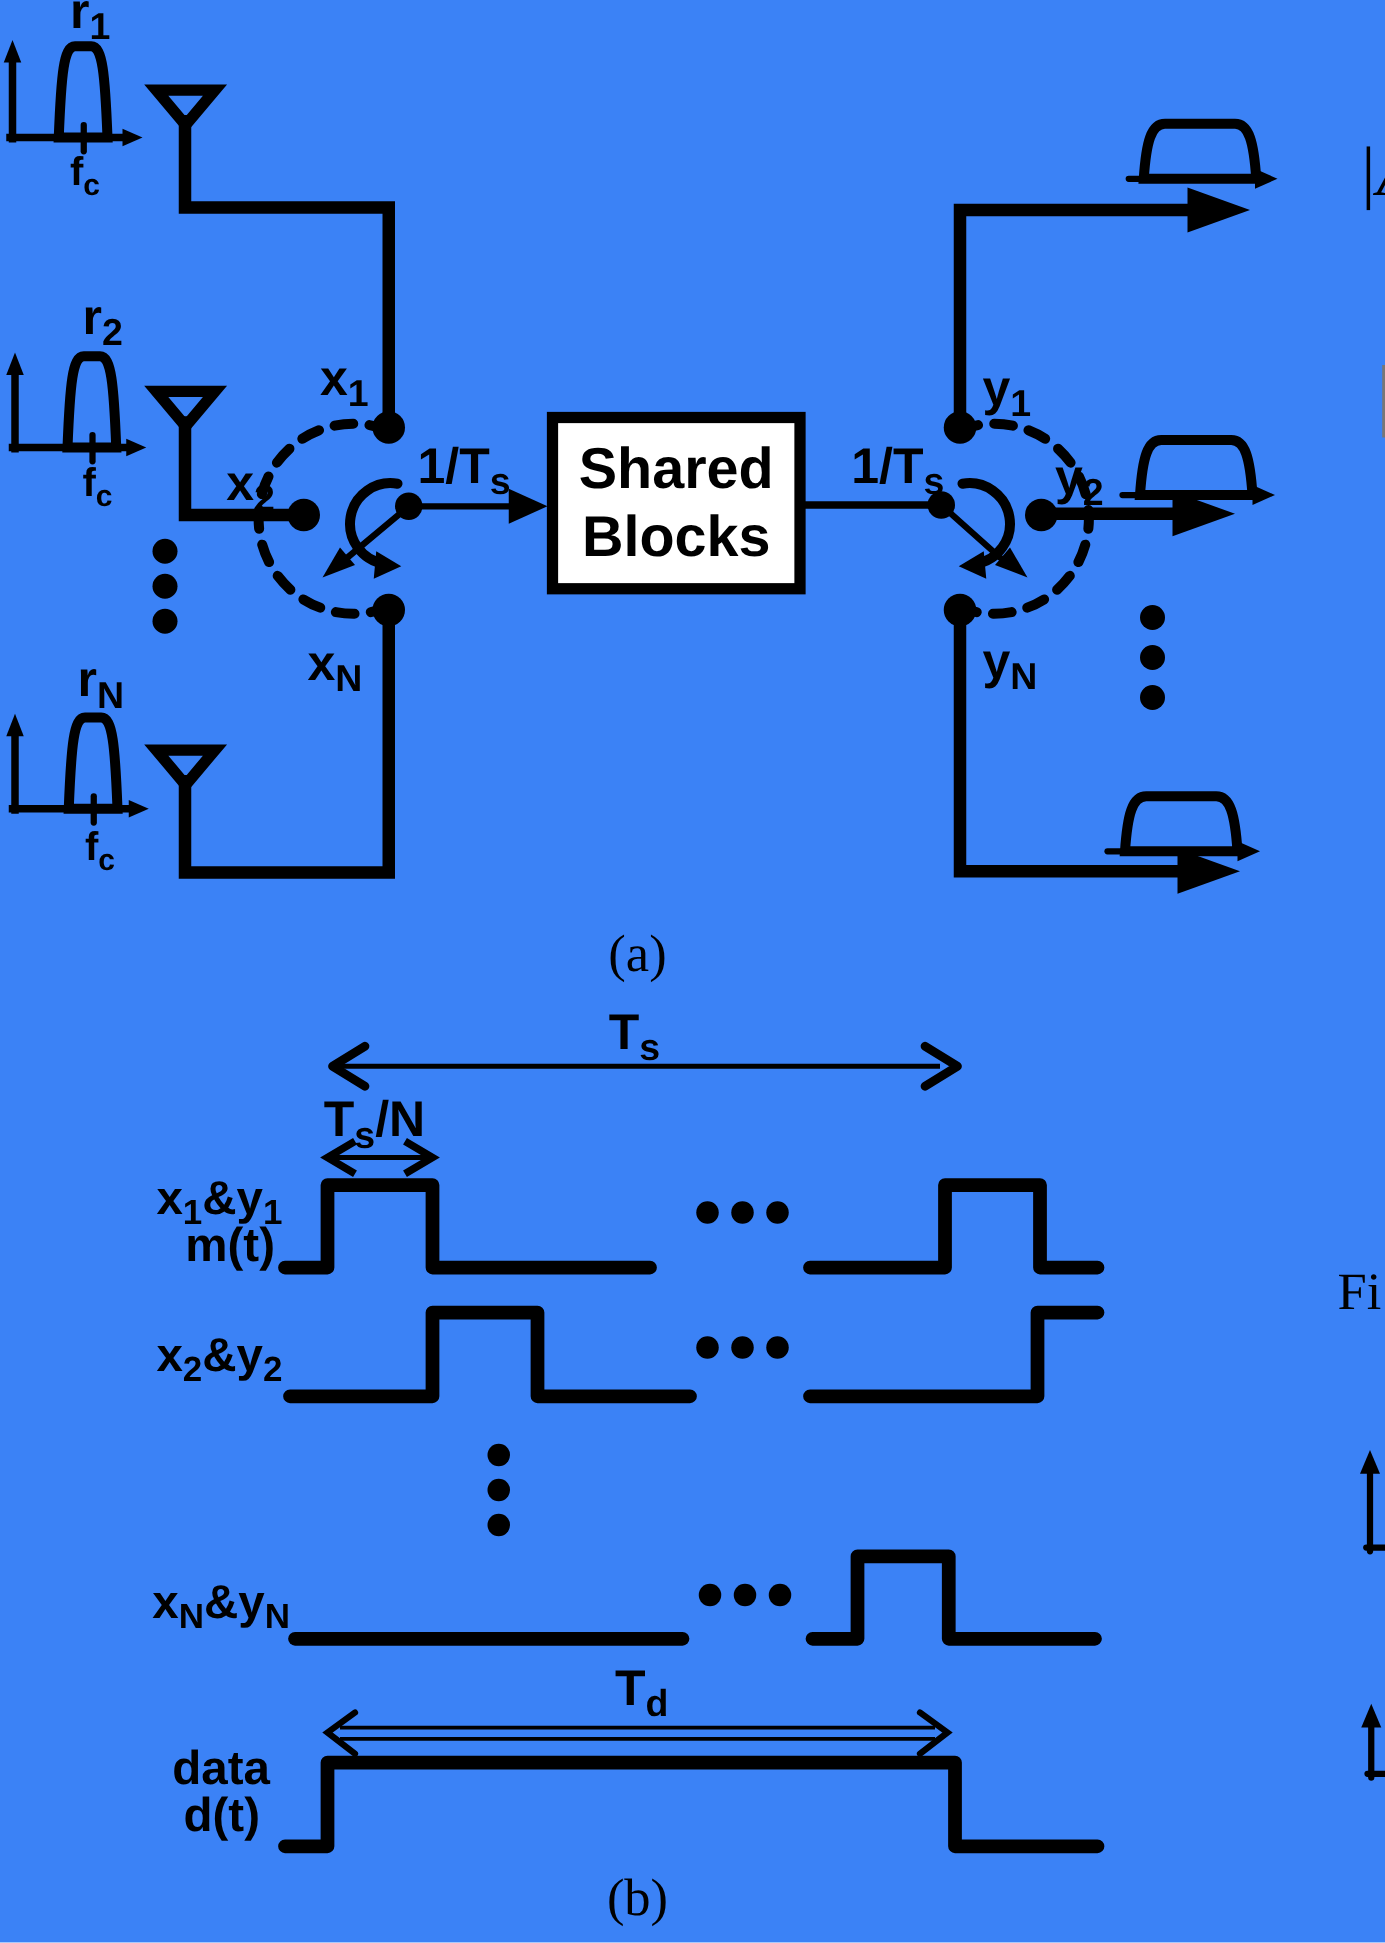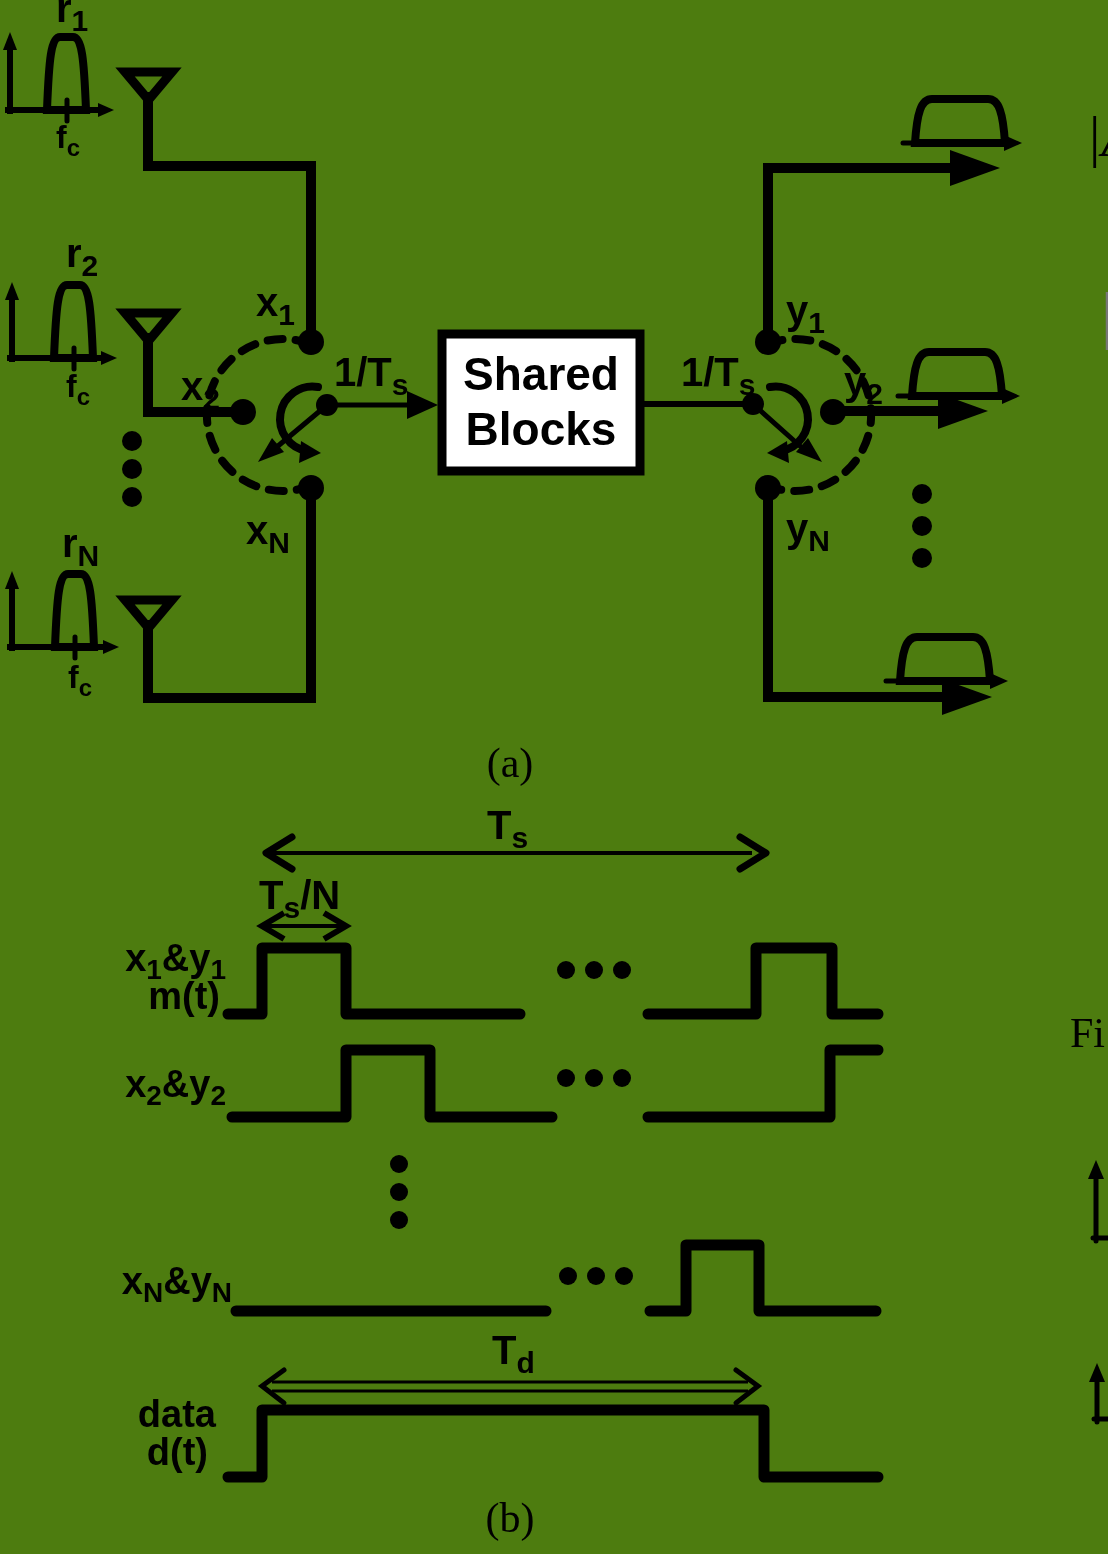--- a/index.html
+++ b/index.html
@@ -1,16 +1,16 @@
 <!DOCTYPE html>
 <html><head>
 <meta charset="utf-8">
 <style>
   html,body{margin:0;padding:0;background:#ffffff;}
-  .canvas{position:relative;width:1108px;height:1554px;background:#4d7c0f;overflow:hidden;font-family:"Liberation Sans",sans-serif;text-decoration:underline;}
+  .canvas{position:relative;width:1108px;height:1554px;background:#3b82f6;overflow:hidden;font-family:"Liberation Sans",sans-serif;text-decoration:underline;}
   svg{position:absolute;left:0;top:0;}
   
   .w11{stroke:#000;stroke-width:11;fill:none;stroke-linecap:round;stroke-linejoin:round;}
   .w10{stroke:#000;stroke-width:10;fill:none;stroke-linecap:square;stroke-linejoin:miter;}
   .w9{stroke:#000;stroke-width:9;fill:none;}
   .w8{stroke:#000;stroke-width:8;fill:none;stroke-linecap:round;}
   .w7{stroke:#000;stroke-width:7;fill:none;stroke-linecap:round;stroke-linejoin:round;}
   .w6{stroke:#000;stroke-width:6;fill:none;}
   .w5{stroke:#000;stroke-width:5;fill:none;stroke-linecap:round;}
   .w4{stroke:#000;stroke-width:4;fill:none;}

